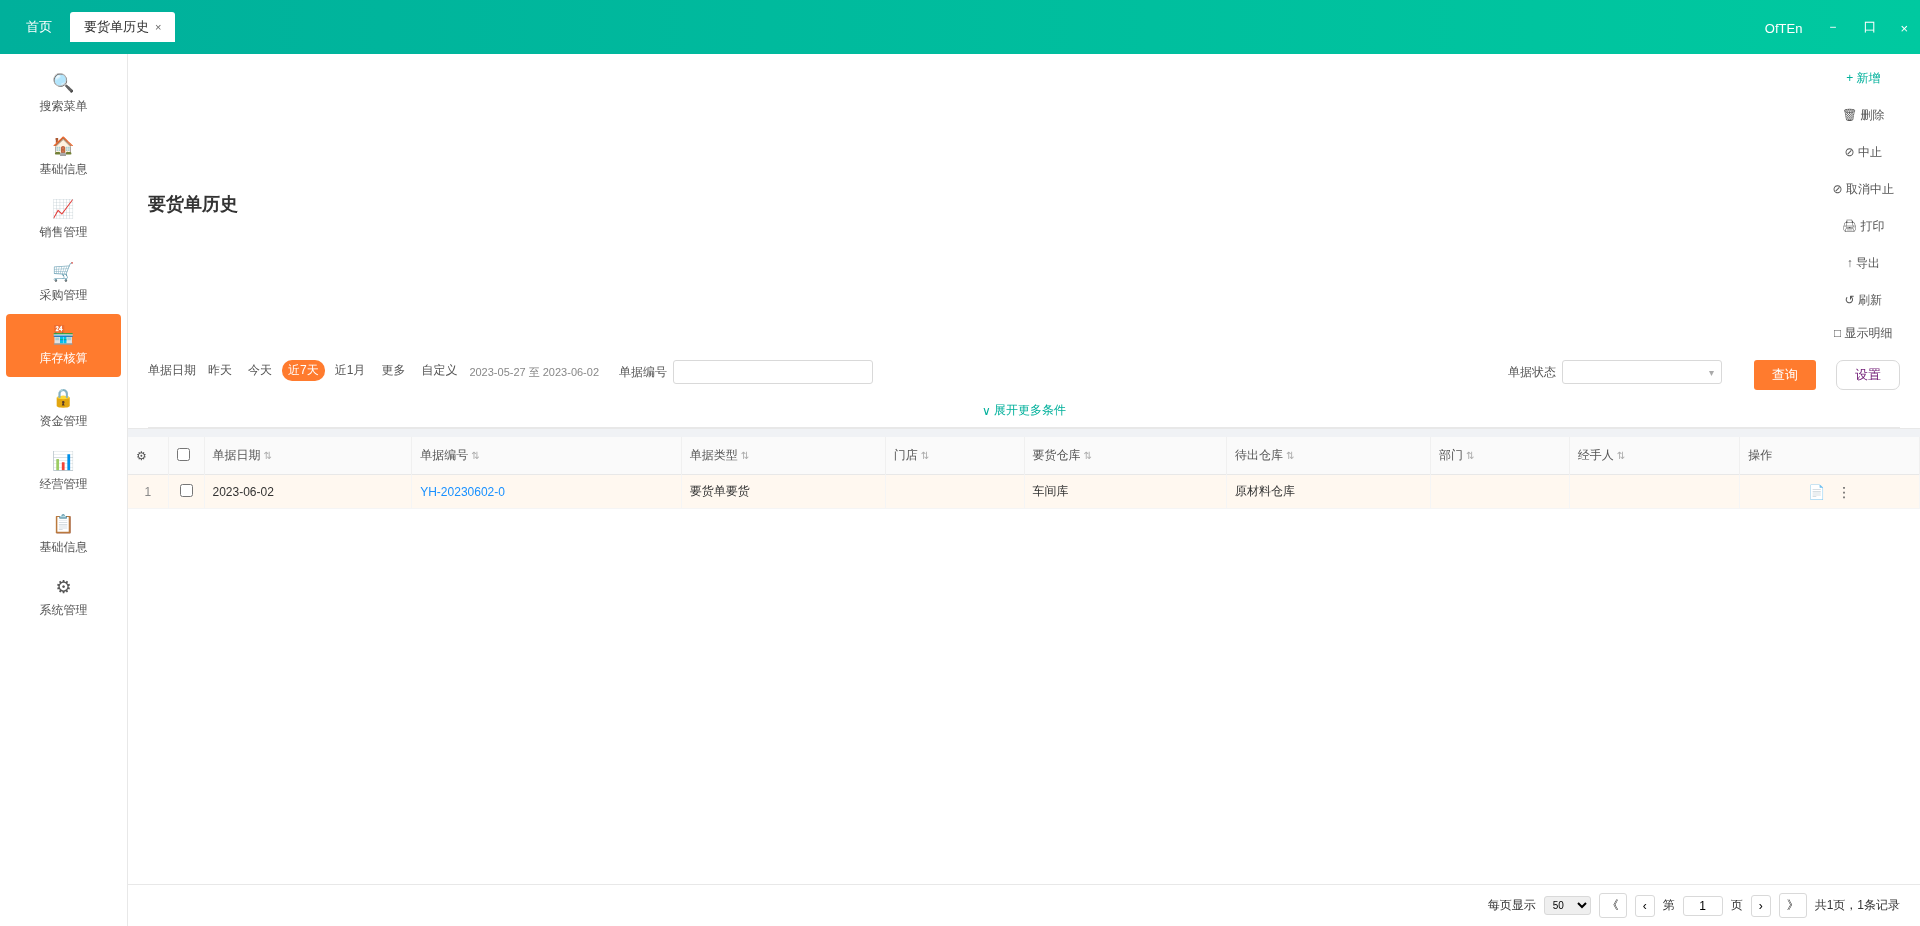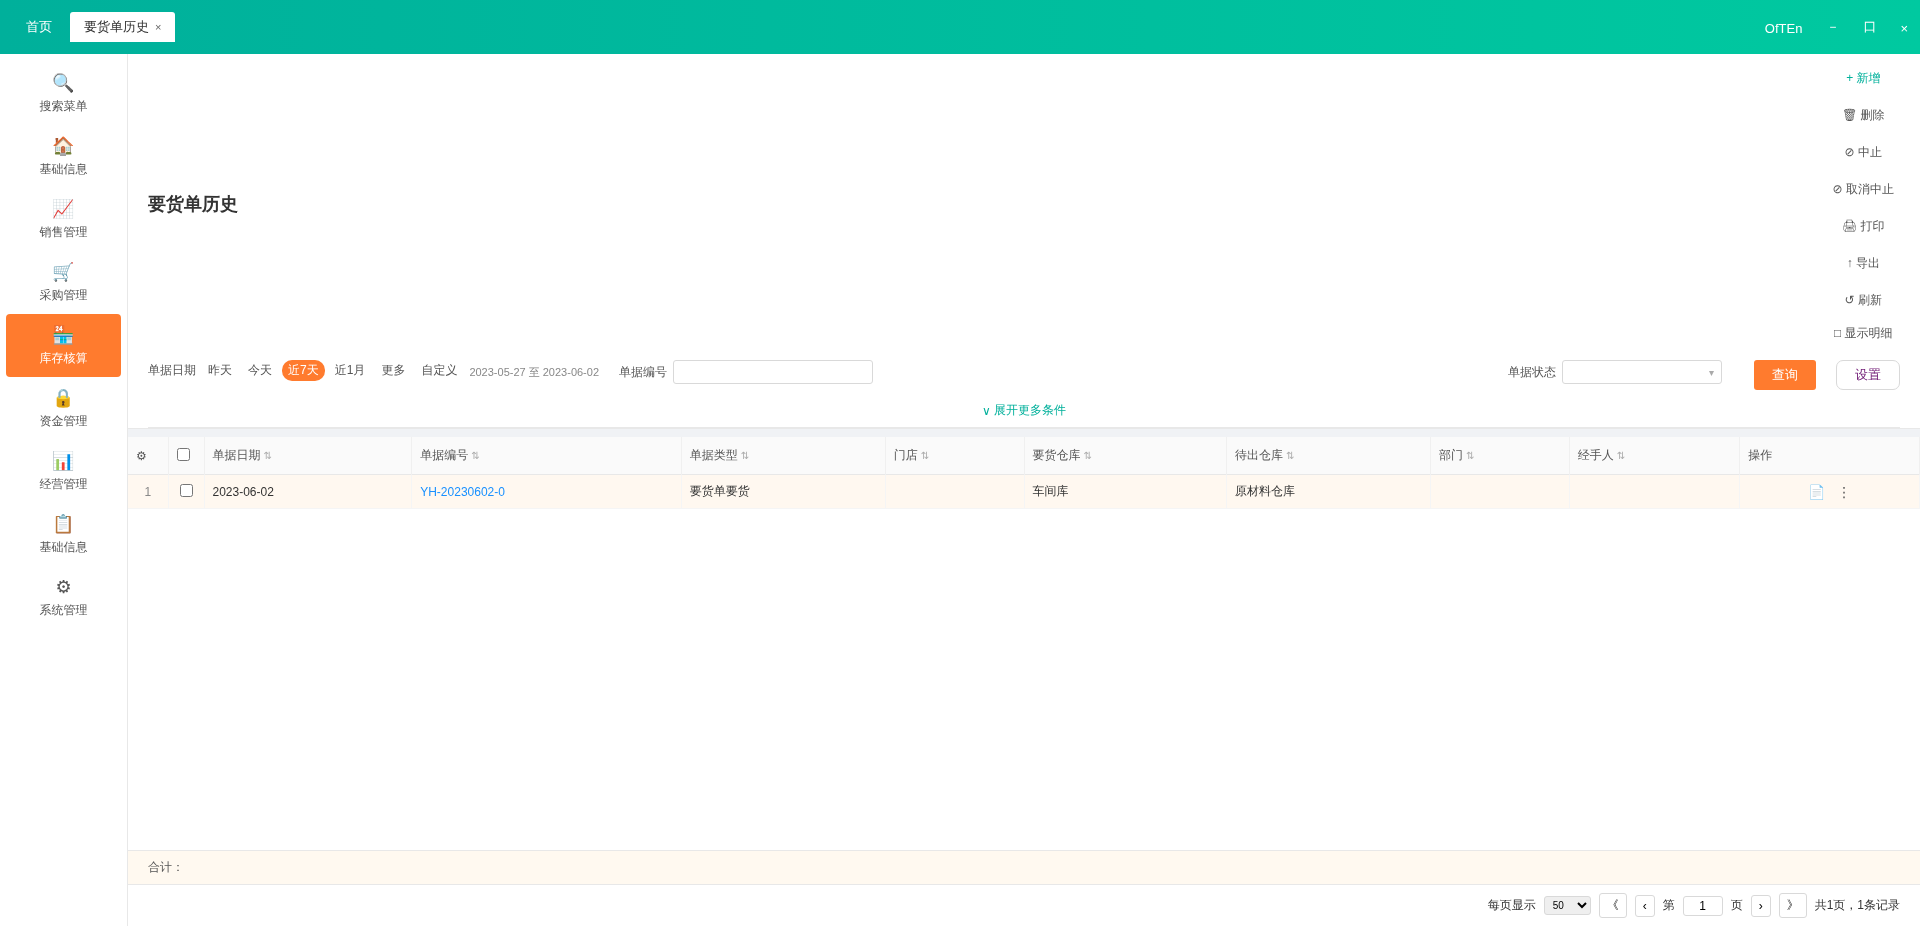--- a/index.html
+++ b/index.html
@@ -459,23 +459,20 @@
             <td></td>
             <td class="action-col">
               <span class="action-icon" title="编辑">📄</span>
               <span class="action-icon" title="更多">⋮</span>
             </td>
           </tr>
         </tbody>
       </table>
     </div>
 
-    <div class="table-footer">
-      <span>合计：</span>
-    </div>
 
     <div class="pagination-bar">
       <span>每页显示</span>
       <select>
         <option>20</option>
         <option selected="">50</option>
         <option>100</option>
       </select>
       <button class="page-btn">《</button>
       <button class="page-btn">‹</button>

